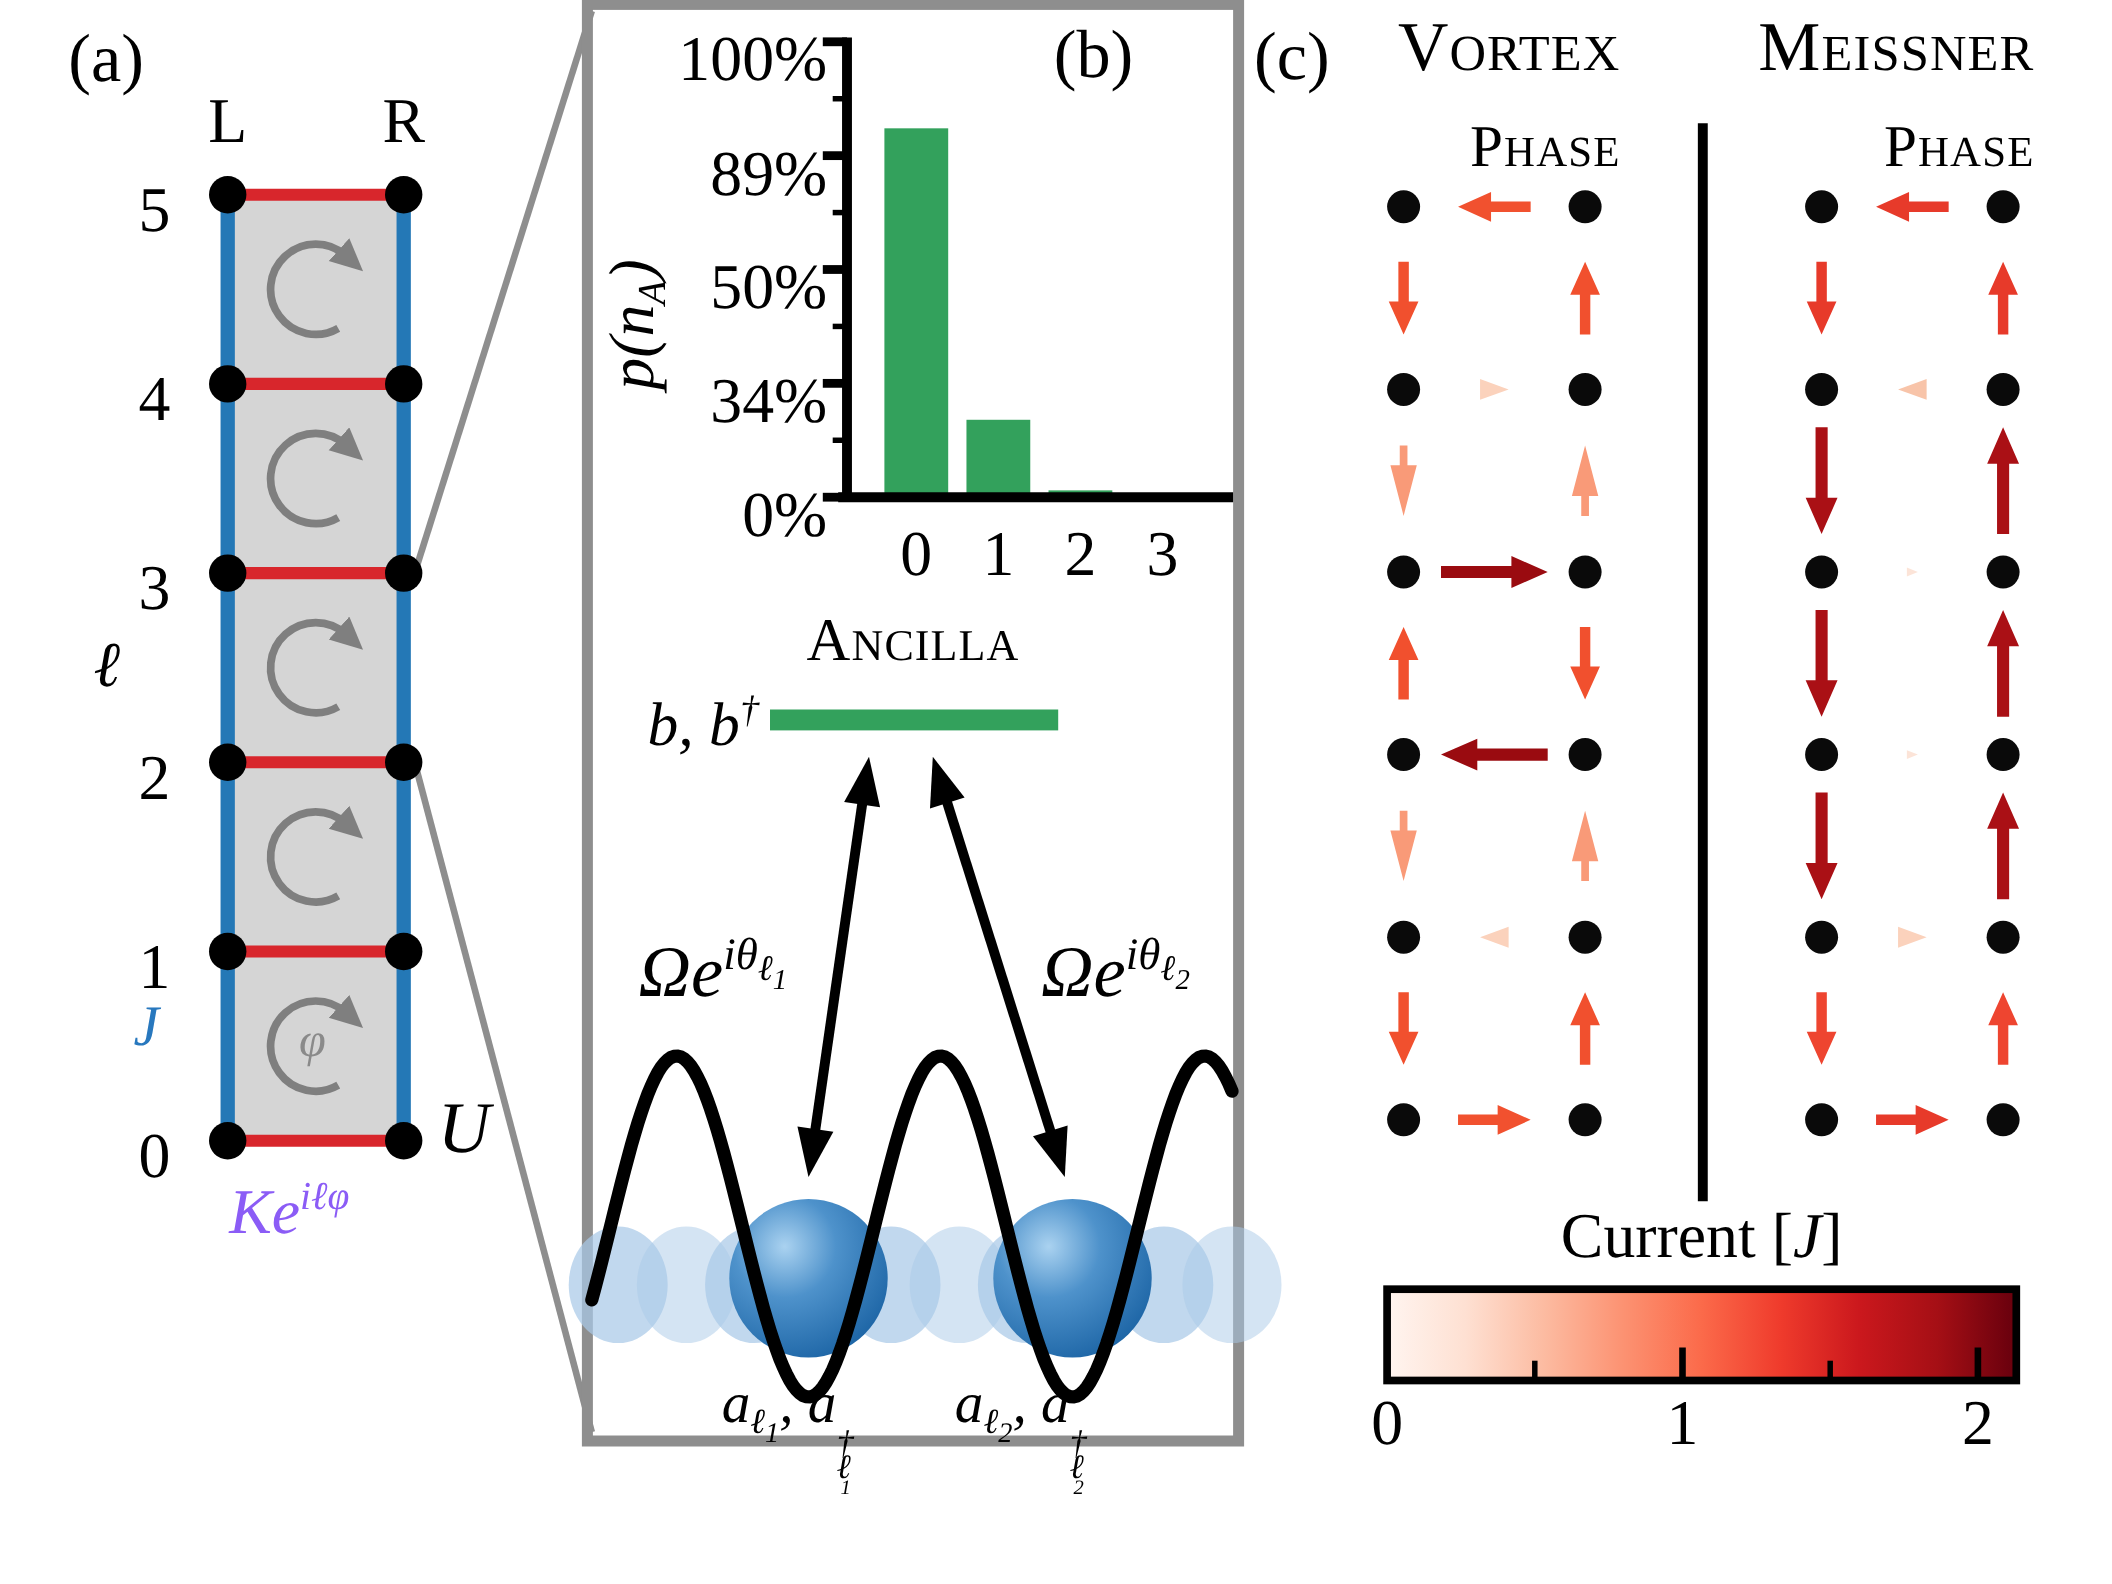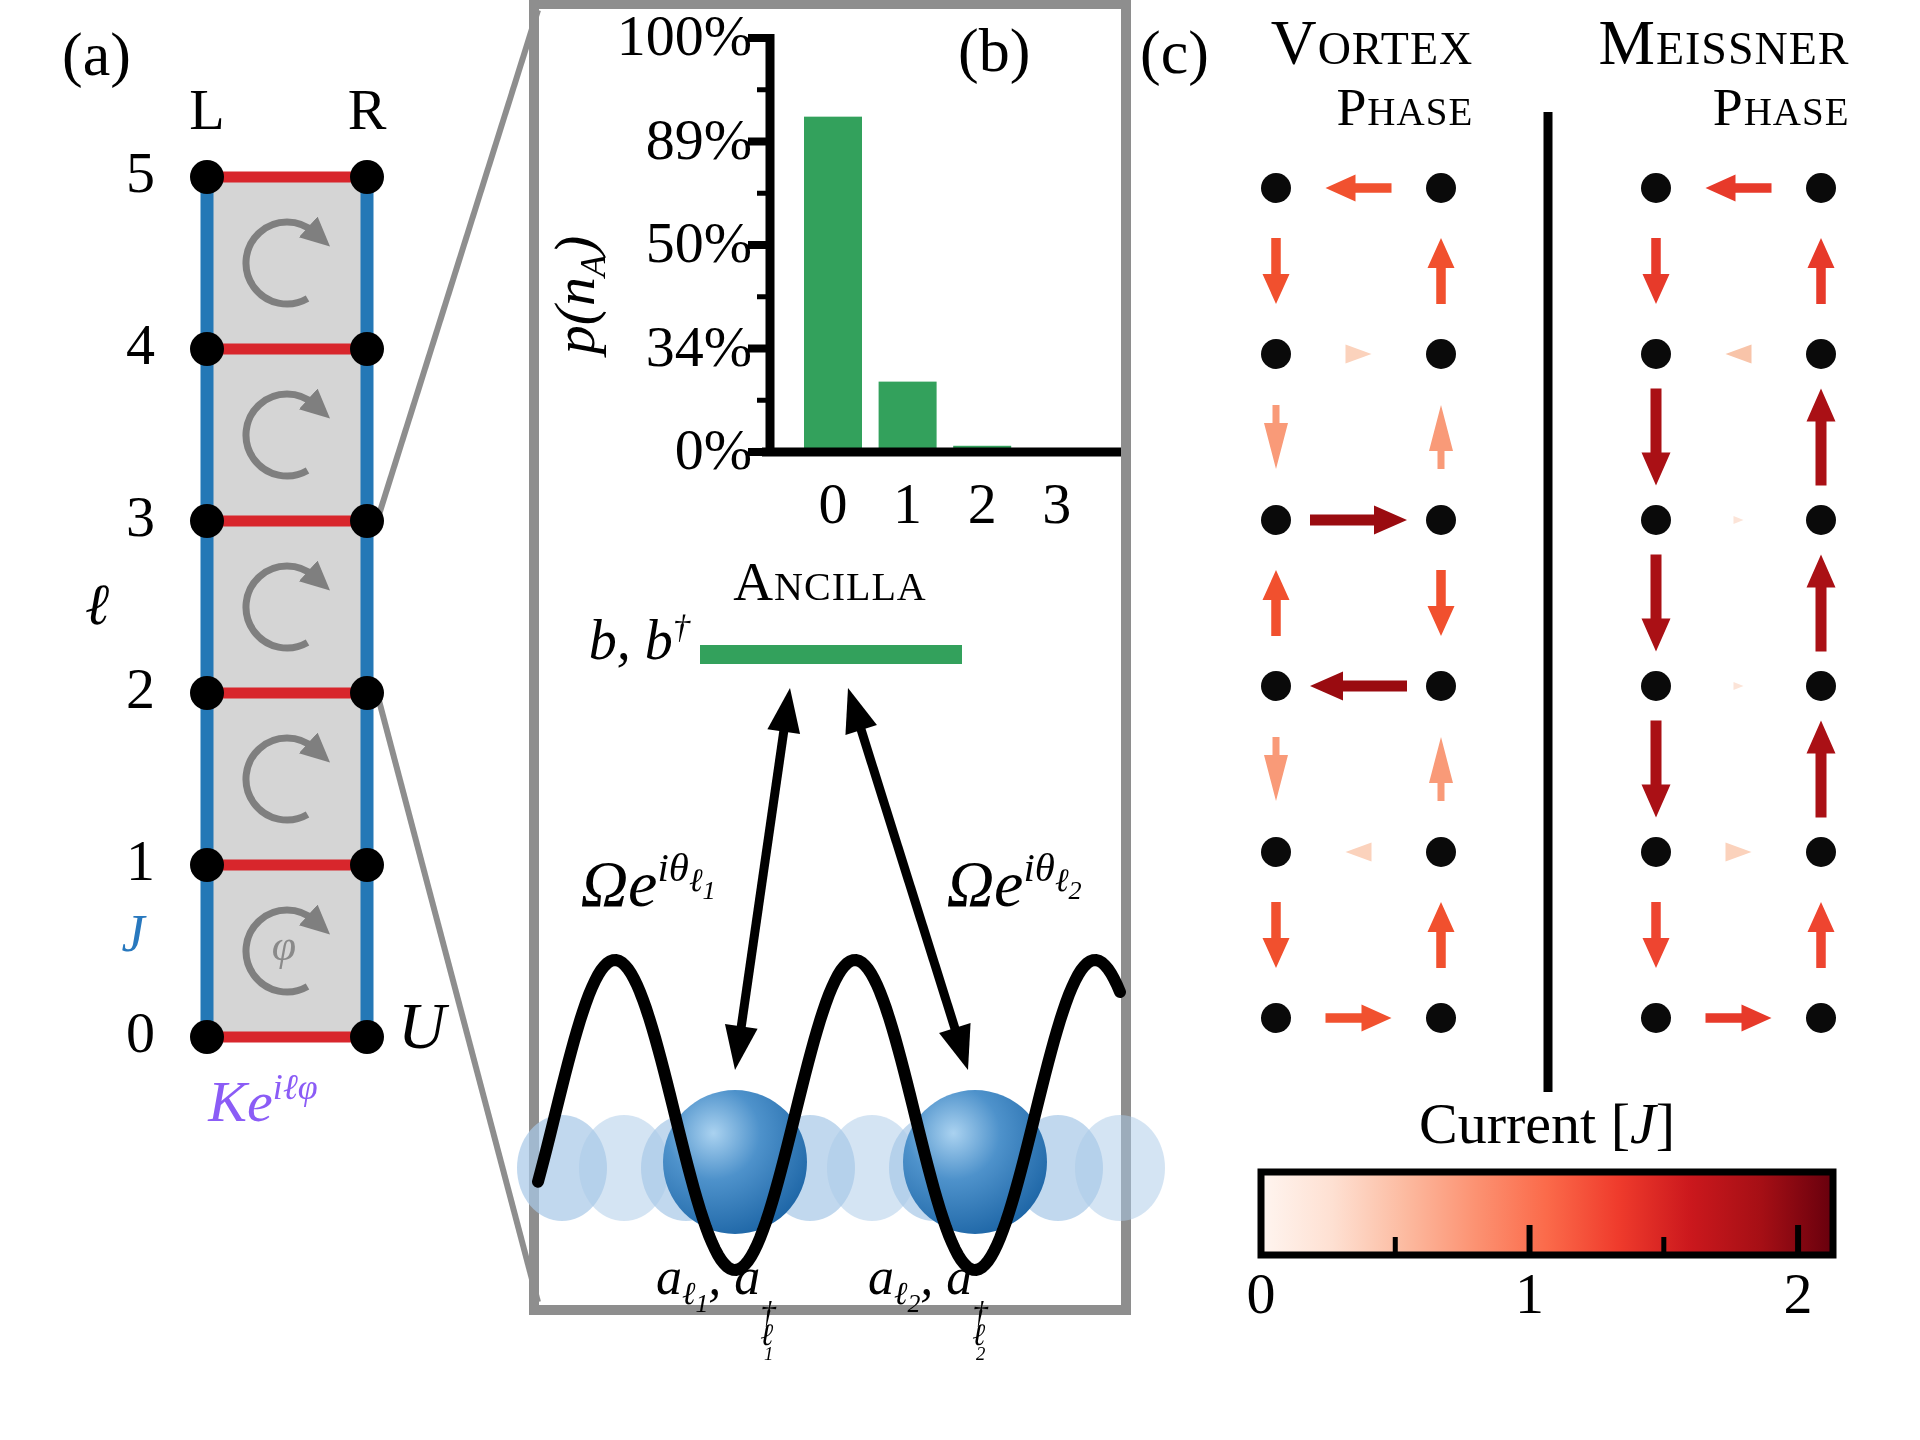--- a/index.html
+++ b/index.html
@@ -1,32 +1,32 @@
 <!DOCTYPE html>
 <html><head>
 <meta charset="utf-8">
 <style>
   html,body{margin:0;padding:0;background:#fff;}
   .fig{position:relative;width:1920px;height:1440px;background:#fff;overflow:hidden;
        font-family:"Liberation Serif",serif;color:#000;}
   .lbl{position:absolute;white-space:nowrap;font-size:56px;line-height:1.1;}
   .ctr{transform:translateX(-50%);text-align:right;}
-  .rt{text-align:right;}
+  .rt{text-align:right;margin-top:18px;}
   .it{font-style:italic;}
   .fs62{font-size:62px;} .fs58{font-size:58px;} .fs54{font-size:66px;} .fs52{font-size:52px;} .fs44{font-size:44px;}
   .blue{color:#2878be;} .red{color:#8b5cf6;} .gray{color:#8a8a8a;}
   sup,sub{font-size:0.62em;}
   sup{vertical-align:0.6em;} sub{vertical-align:-0.3em;}
   sub sub, sup sub, sub sup{font-size:0.8em;}
   .stk{display:inline-flex;flex-direction:column;align-items:flex-start;
        line-height:0.72;vertical-align:-0.55em;}
   .stk sup,.stk sub{display:block;font-size:0.6em;vertical-align:baseline;}
   .sc{display:block;text-transform:uppercase;letter-spacing:1px;}
   .sc::first-letter{font-size:1.38em;}
-  .hl1{font-size:46px;} .hl2{font-size:39px;}
+  .hl1{font-size:46px;} .hl2{font-size:39px;margin-top:26px;}
   .anc{font-size:40px;letter-spacing:1px;}
   svg{position:absolute;left:0;top:0;}
 </style>
 </head>
 <body>
 
 <div class="fig">
   <svg id="gfx" width="1920" height="1440">
       <defs>
         <marker id="garr" markerWidth="5" markerHeight="5" refX="1.2" refY="2" orient="auto">

